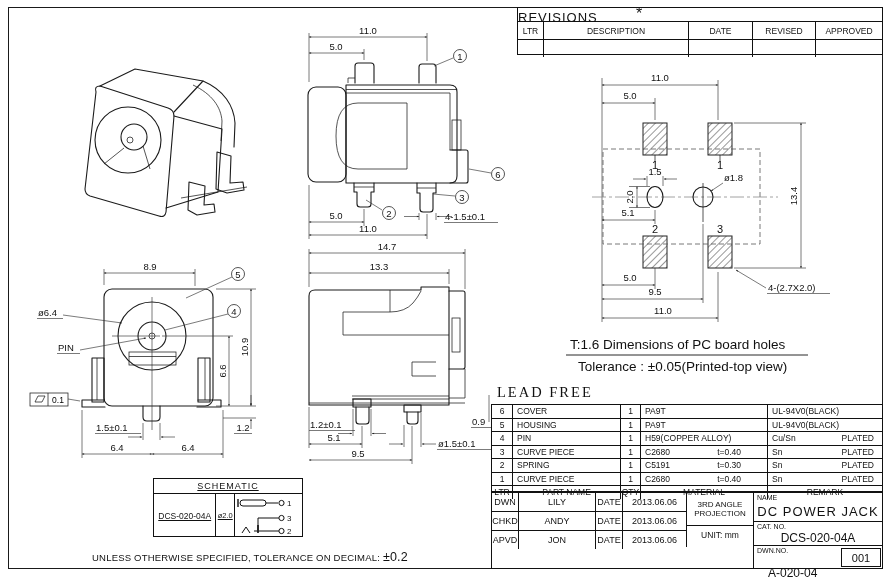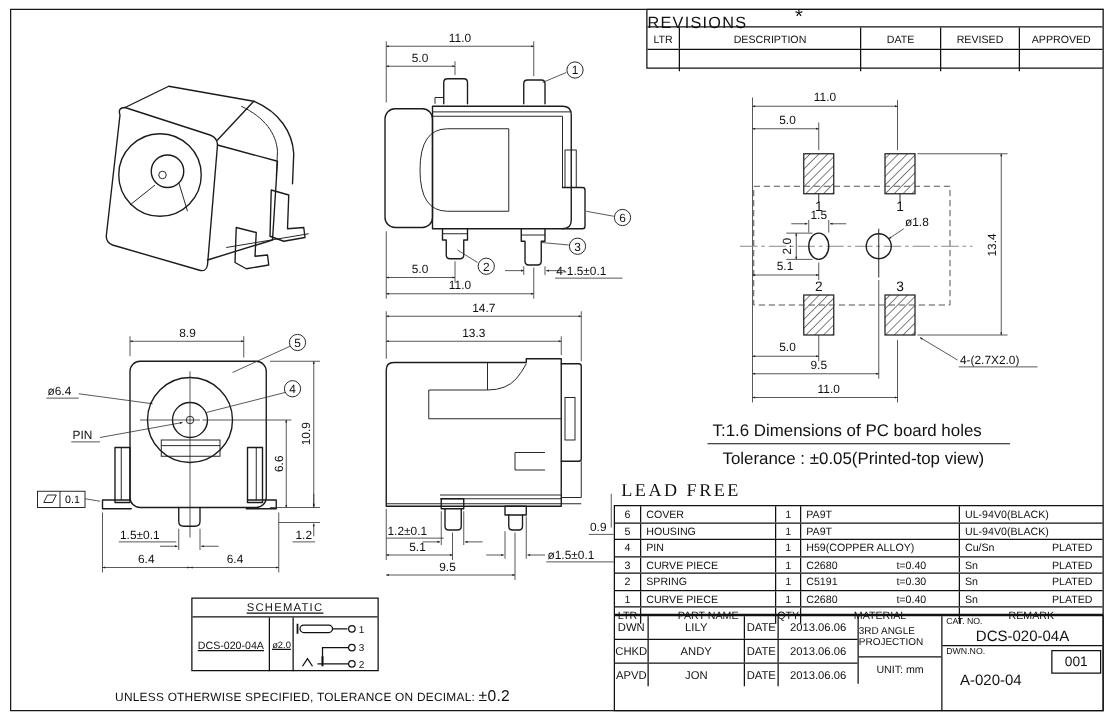--- a/index.html
+++ b/index.html
@@ -36,21 +36,21 @@
   .mat .m2{margin-right:26px;}
   .rem{justify-content:space-between;}
   .rem .r2{margin-right:8px;}
   
   #tb{border:1px solid #111;display:flex;font-size:9px;}
   .tb-left{width:261px;border-right:1px solid #111;display:flex;}
   .tb-grid{display:flex;height:54px;}
   .tb-cols{width:194px;}
   .tb-cols .row{height:18px;}
   .proj{width:67px;border-left:1px solid #111;display:flex;flex-direction:column;box-sizing:border-box;}
-  .proj-top{height:32px;border-bottom:1px solid #111;display:flex;flex-direction:column;justify-content:center;align-items:flex-start;font-size:8px;line-height:9px;}
+  .proj-top{height:32px;border-bottom:1px solid #111;display:flex;flex-direction:column;justify-content:center;align-items:center;font-size:8px;line-height:9px;}
   .proj-bot{height:18px;display:flex;align-items:center;justify-content:center;font-size:8.5px;}
   .company{height:23px;border-top:1px solid #111;display:flex;align-items:center;justify-content:center;
     font-family:"Liberation Serif",serif;font-size:15.5px;letter-spacing:0.5px;}
   .tb-right{width:130px;display:flex;flex-direction:column;}
   .tb-cell{position:relative;box-sizing:border-box;}
   .lab{position:absolute;top:1px;left:3px;font-size:7px;}
   .name-v{text-align:center;margin-top:11px;font-size:13px;letter-spacing:1px;}
   .cat-v{text-align:center;margin-top:9px;font-size:12px;}
   .dwn-v{position:absolute;left:14px;top:20px;font-size:12px;}
   .sheet{position:absolute;right:1px;bottom:1px;width:38px;height:17px;border:1px solid #111;
@@ -476,20 +476,24 @@
         <div class="proj">
           <div class="proj-top">
             <span>3RD ANGLE</span>
             <span>PROJECTION</span>
           </div>
           <div class="proj-bot">UNIT: mm</div>
         </div>
       </div>
     </div>
     <div class="tb-right">
+      <div class="tb-cell" style="height:30px;border-bottom:1px solid #111">
+        <span class="lab">NAME</span>
+        <div class="name-v">DC POWER JACK</div>
+      </div>
       <div class="tb-cell" style="height:24px;border-bottom:1px solid #111">
         <span class="lab">CAT. NO.</span>
         <div class="cat-v">DCS-020-04A</div>
       </div>
       <div class="tb-cell" style="height:23px">
         <span class="lab">DWN.NO.</span>
         <div class="dwn-v">A-020-04</div>
         <div class="sheet">001</div>
       </div>
     </div>

